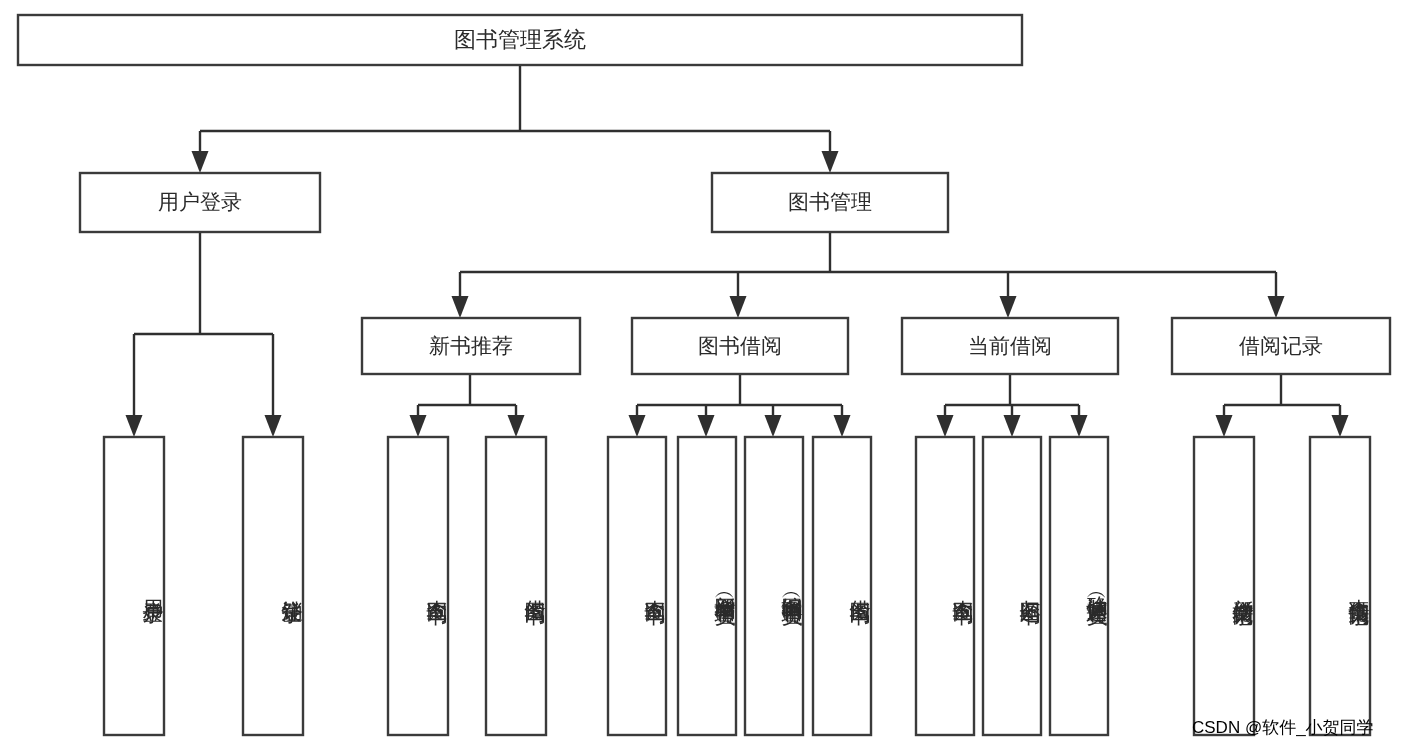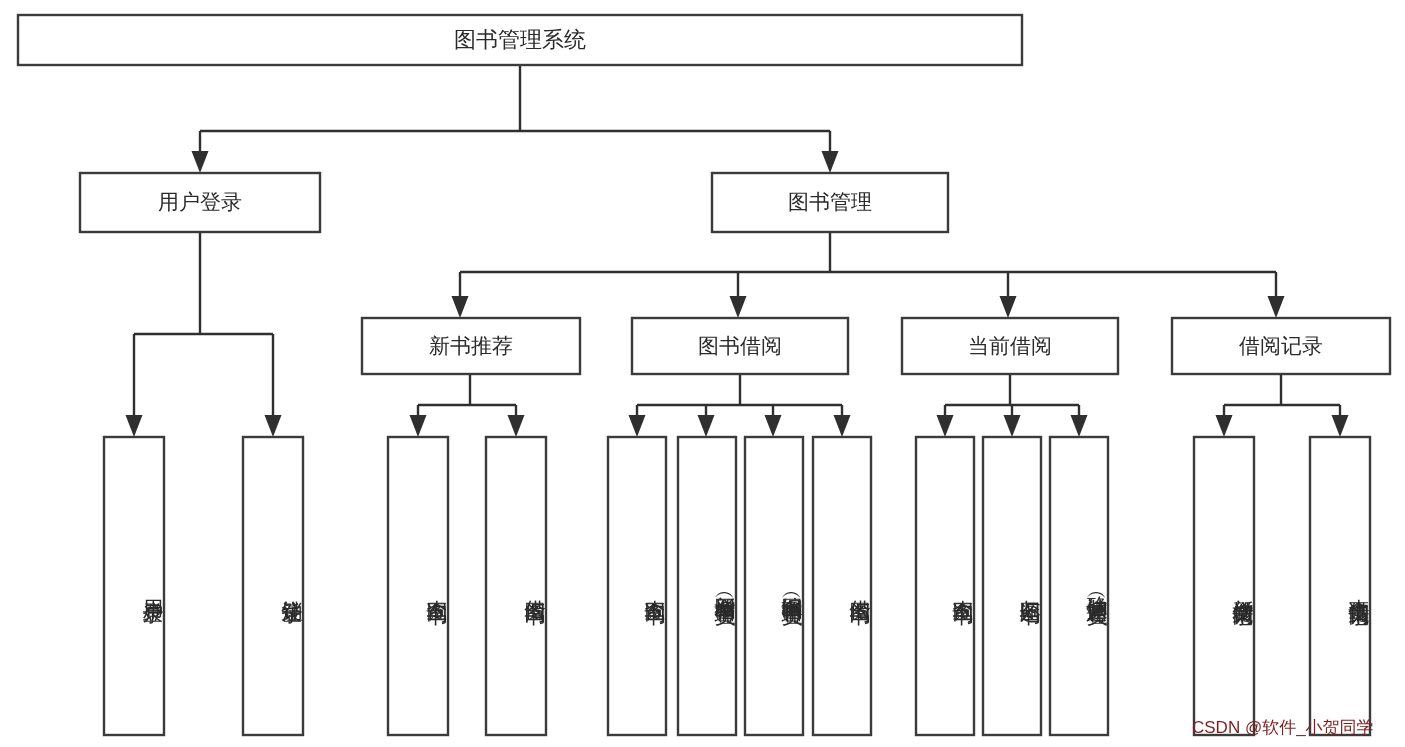--- a/index.html
+++ b/index.html
@@ -69,21 +69,21 @@
     letter-spacing: 1.5px;
     color: #2a2a2a;
     white-space: nowrap;
     pointer-events: none;
     user-select: none;
   }
   .watermark {
     position: absolute;
     font-family: "Liberation Sans", "DejaVu Sans", sans-serif;
     font-size: 17px;
-    color: #7f1d1d;
+    color: #000000;
     white-space: nowrap;
     user-select: none;
   }
 </style>
 </head>
 <body>
 
 <div id="diagram-root">
   <svg class="diagram-canvas" viewBox="0 0 1405 747" xmlns="http://www.w3.org/2000/svg">
     <g id="connector-layer">

